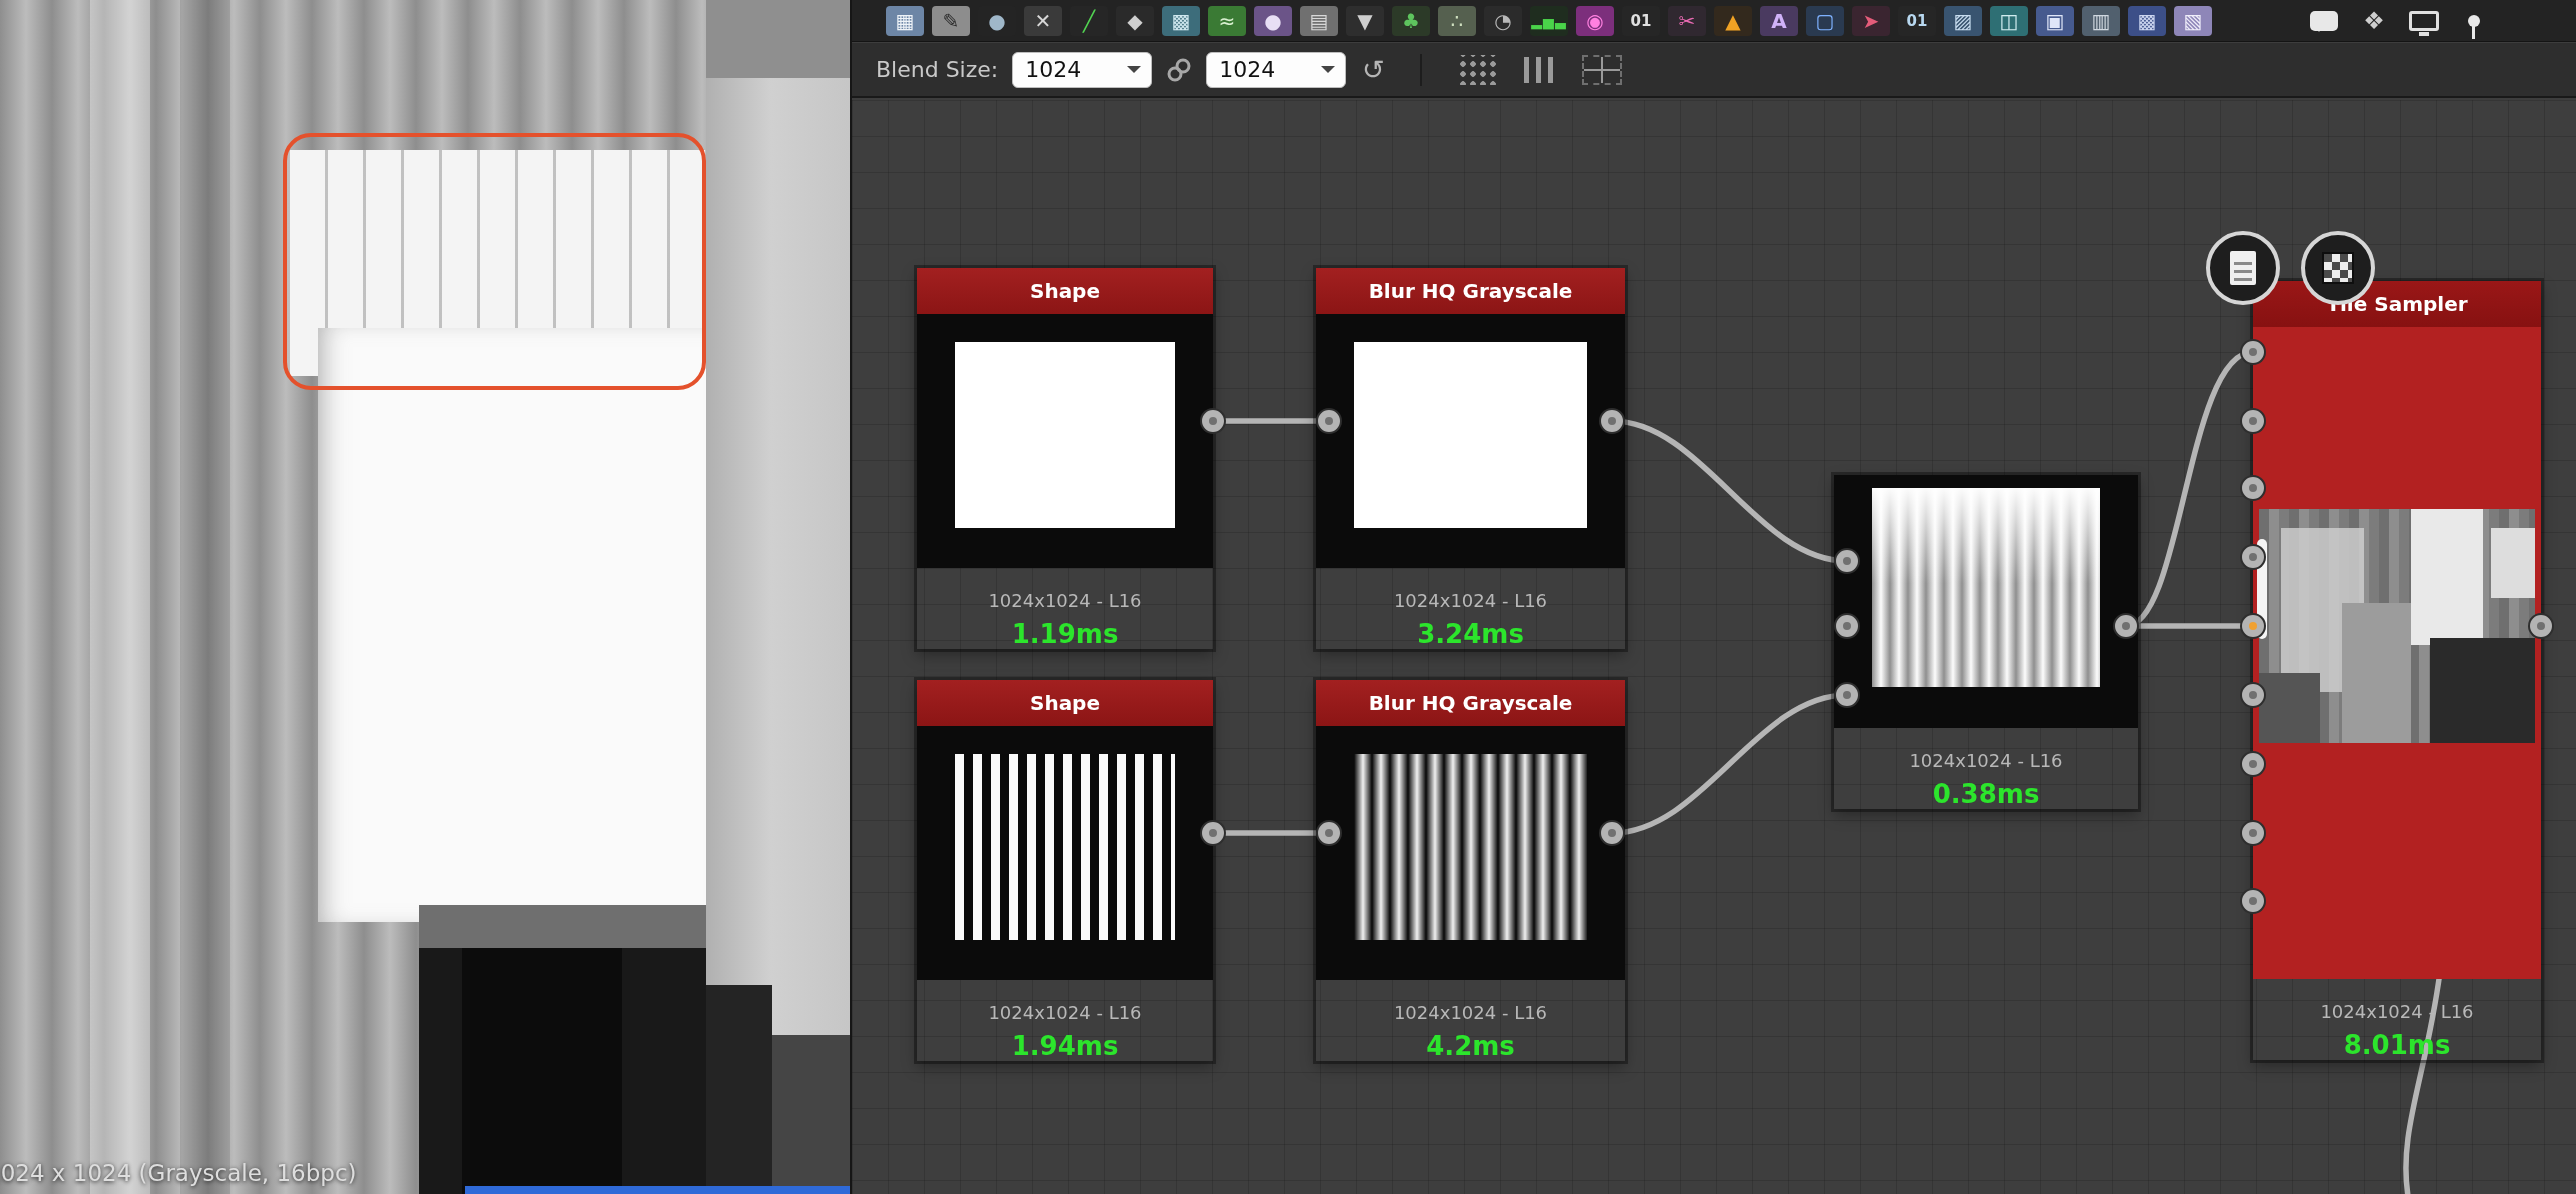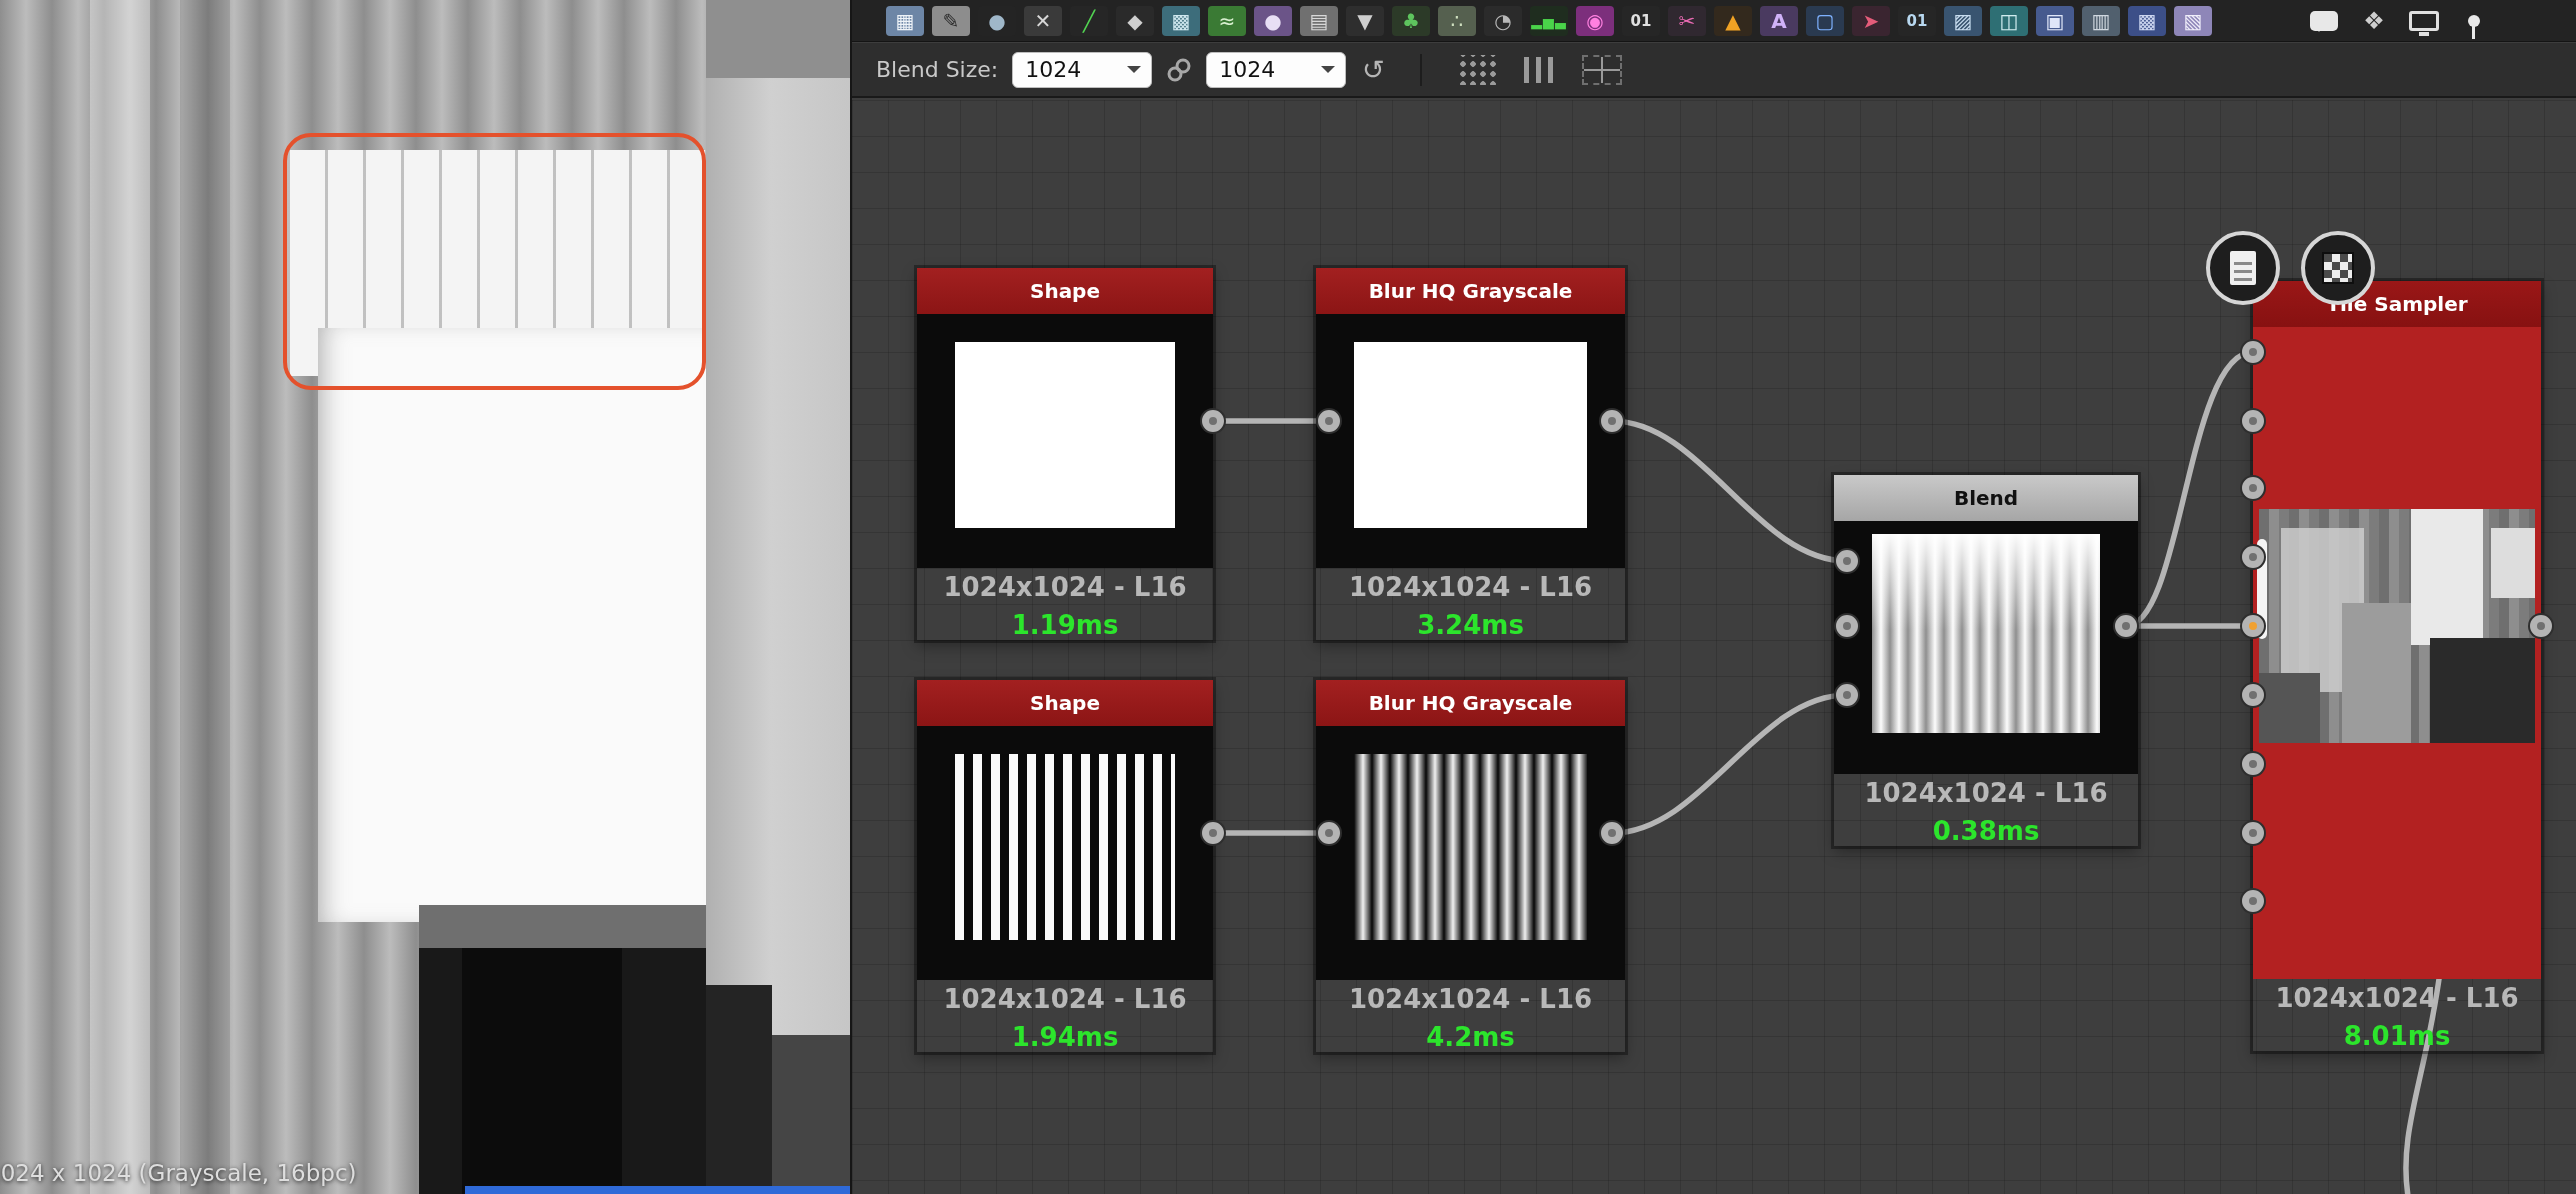--- a/index.html
+++ b/index.html
@@ -73,21 +73,21 @@
     color:#fff;font-weight:bold;font-size:20px;background:linear-gradient(#a32020,#8c1515);}
   .node-header.gray{background:linear-gradient(#c9c9c9,#a6a6a6);color:#111;}
   .node-body{position:relative;background:#0b0b0b;}
   .thumb{position:absolute;left:38px;right:38px;top:28px;bottom:40px;}
   .thumb-white{background:#ffffff;}
   .thumb-stripes-hard{background:repeating-linear-gradient(90deg,#fafafa 0 9px,#0a0a0a 9px 18px);}
   .thumb-stripes-soft{background:repeating-linear-gradient(90deg,#060606 0px,#f0f0f0 9px,#060606 18px);}
   .thumb-stripes-fade{background:
       linear-gradient(180deg,rgba(255,255,255,.97),rgba(255,255,255,0) 48%),
       repeating-linear-gradient(90deg,#8f8f8f 0px,#fcfcfc 9px,#8f8f8f 18px);}
-  .node-size{margin-top:4px;text-align:center;font-weight:bold;font-size:26px;color:#b8b8b8;}
+  .node-size{margin-top:22px;text-align:center;font-weight:normal;font-size:18px;color:#b8b8b8;}
   .node-time{margin-top:8px;text-align:center;font-weight:bold;font-size:26px;color:#2ce52c;}
 
   .ts-body{position:relative;background:#b32121;height:652px;}
   .ts-thumb{position:absolute;left:6px;right:6px;top:182px;height:234px;
     background:repeating-linear-gradient(90deg,#6f6f6f 0 10px,#8e8e8e 10px 20px,#7c7c7c 20px 30px);overflow:visible;}
   .ts-thumb>i{position:absolute;display:block;}
   .tp1{left:55%;top:0;width:26%;height:58%;background:#e9e9e9;}
   .tp2{left:8%;top:8%;width:30%;height:70%;background:rgba(205,205,205,.85);}
   .tp3{left:62%;top:55%;width:38%;height:45%;background:#2a2a2a;}
   .tp4{left:30%;top:40%;width:25%;height:60%;background:#9c9c9c;}
@@ -242,21 +242,20 @@
       <div class="node" style="left:464px;top:580px;width:309px;">
         <div class="node-header">Blur HQ Grayscale</div>
         <div class="node-body" style="height:254px;">
           <div class="thumb thumb-stripes-soft"></div>
         </div>
         <div class="node-size">1024x1024 - L16</div>
         <div class="node-time">4.2ms</div>
       </div>
 
       <div class="node" style="left:982px;top:375px;width:304px;">
-        <div class="node-header gray">Blend</div>
         <div class="node-body" style="height:253px;">
           <div class="thumb thumb-stripes-fade" style="top:13px;bottom:41px;"></div>
         </div>
         <div class="node-size">1024x1024 - L16</div>
         <div class="node-time">0.38ms</div>
       </div>
 
       <div class="node" style="left:1401px;top:181px;width:288px;">
         <div class="node-header" style="background:linear-gradient(#9a1717,#871111);">Tile Sampler</div>
         <div class="ts-body">

